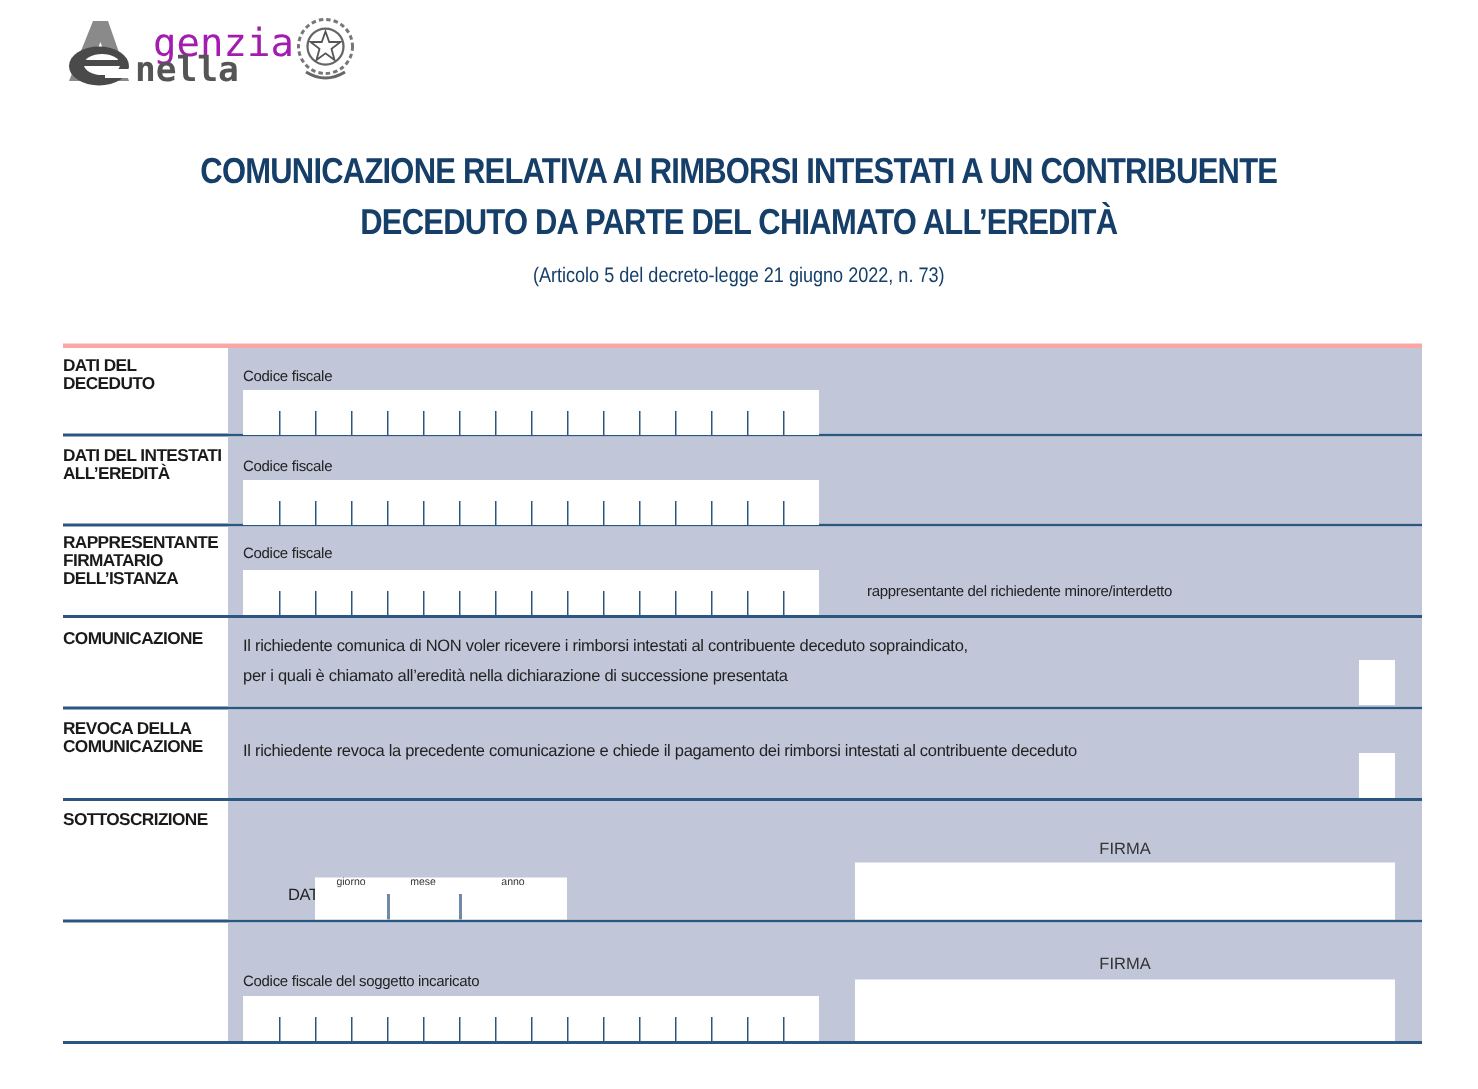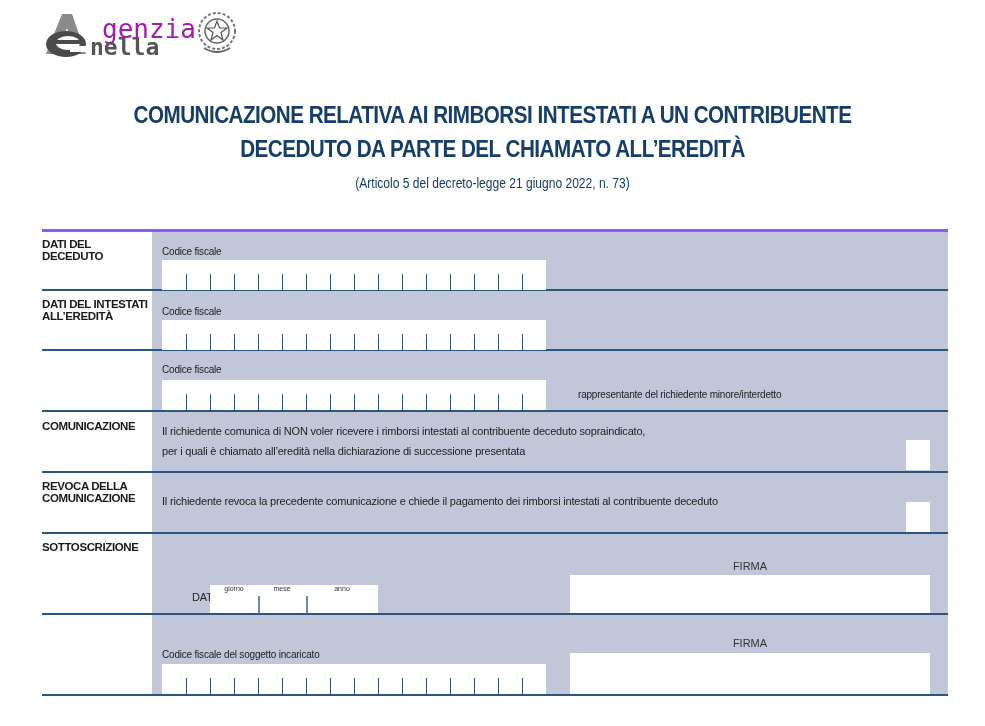--- a/index.html
+++ b/index.html
@@ -35,21 +35,21 @@
     transform: scaleX(0.86);
   }
   .t1 { top: 101px; }
   .t2 { top: 135px; }
   .subtitle {
     position: absolute; left: 0; width: 985px; top: 175px; text-align: center;
     color: #153e68; font-size: 14px; transform: scaleX(0.86);
   }
   .form {
     position: absolute; left: 42px; top: 229px; width: 906px;
-    border-top: 3px solid #8b5cf6;
+    border-top: 3px solid #fca5a5;
   }
   .row {
     position: relative; border-bottom: 2px solid #2a5680;
   }
   .row .label {
     position: absolute; left: 0; top: 6px; width: 110px;
     font-size: 11.5px; font-weight: bold; color: #1a1a1a; line-height: 12px;
     letter-spacing: -0.4px;
   }
   .row .panel {
@@ -166,20 +166,25 @@
           <div class="cell"></div>
         <div class="cell"></div>
           <div class="cell"></div>
           <div class="cell"></div>
           <div class="cell"></div>
       </div>
     </div>
   </div>
 
   <div class="row" style="height:59px;">
+    <div class="label" style="top:5px;">
+      <div>RAPPRESENTANTE</div>
+      <div>FIRMATARIO</div>
+      <div>DELL’ISTANZA</div>
+    </div>
     <div class="panel">
       <span class="small" style="left:10px; top:13px;">Codice fiscale</span>
       <div class="cf-box" style="top:29px;">
         <div class="cell"></div>
           <div class="cell"></div>
           <div class="cell"></div>
           <div class="cell"></div>
         <div class="cell"></div>
           <div class="cell"></div>
           <div class="cell"></div>

